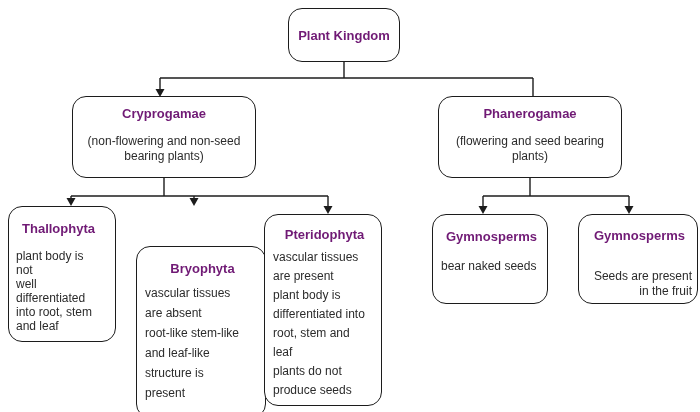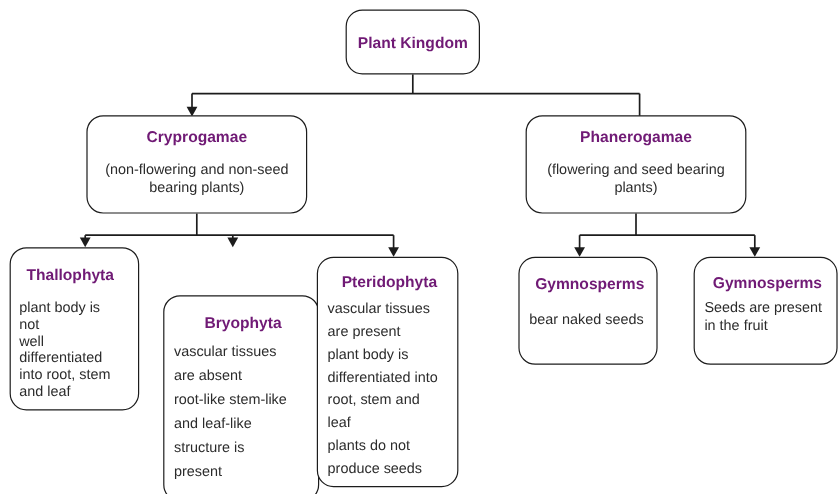--- a/index.html
+++ b/index.html
@@ -53,21 +53,21 @@
   .n-gymnosperms   { left: 432px; top: 214px; width: 116px; height: 90px;  padding: 14px 5px 0 8px; }
   .n-angiosperms   { left: 578px; top: 214px; width: 120px; height: 90px;  padding: 13px 5px 0 8px; }
 
   .n-cryprogamae .node-body,
   .n-phanerogamae .node-body { text-align: center; margin-top: 13px; line-height: 15px; }
 
   .n-thallophyta .node-body  { margin-top: 13px; line-height: 14px; }
   .n-bryophyta .node-body    { margin-top: 7px;  line-height: 20px; }
   .n-pteridophyta .node-body { margin-top: 6px;  line-height: 19px; }
   .n-gymnosperms .node-body  { margin-top: 15px; line-height: 15px; }
-  .n-angiosperms .node-body  { margin-top: 6px; line-height: 15px; }
+  .n-angiosperms .node-body  { margin-top: 26px; line-height: 15px; text-align: right; }
 </style>
 </head>
 <body>
 
 <div class="canvas">
 
   <svg class="connectors" viewBox="0 0 700 412" xmlns="http://www.w3.org/2000/svg" aria-hidden="true">
     <g stroke="#1c1c1c" stroke-width="1.4" fill="none">
 
       <path d="M344 62 V78"></path>

